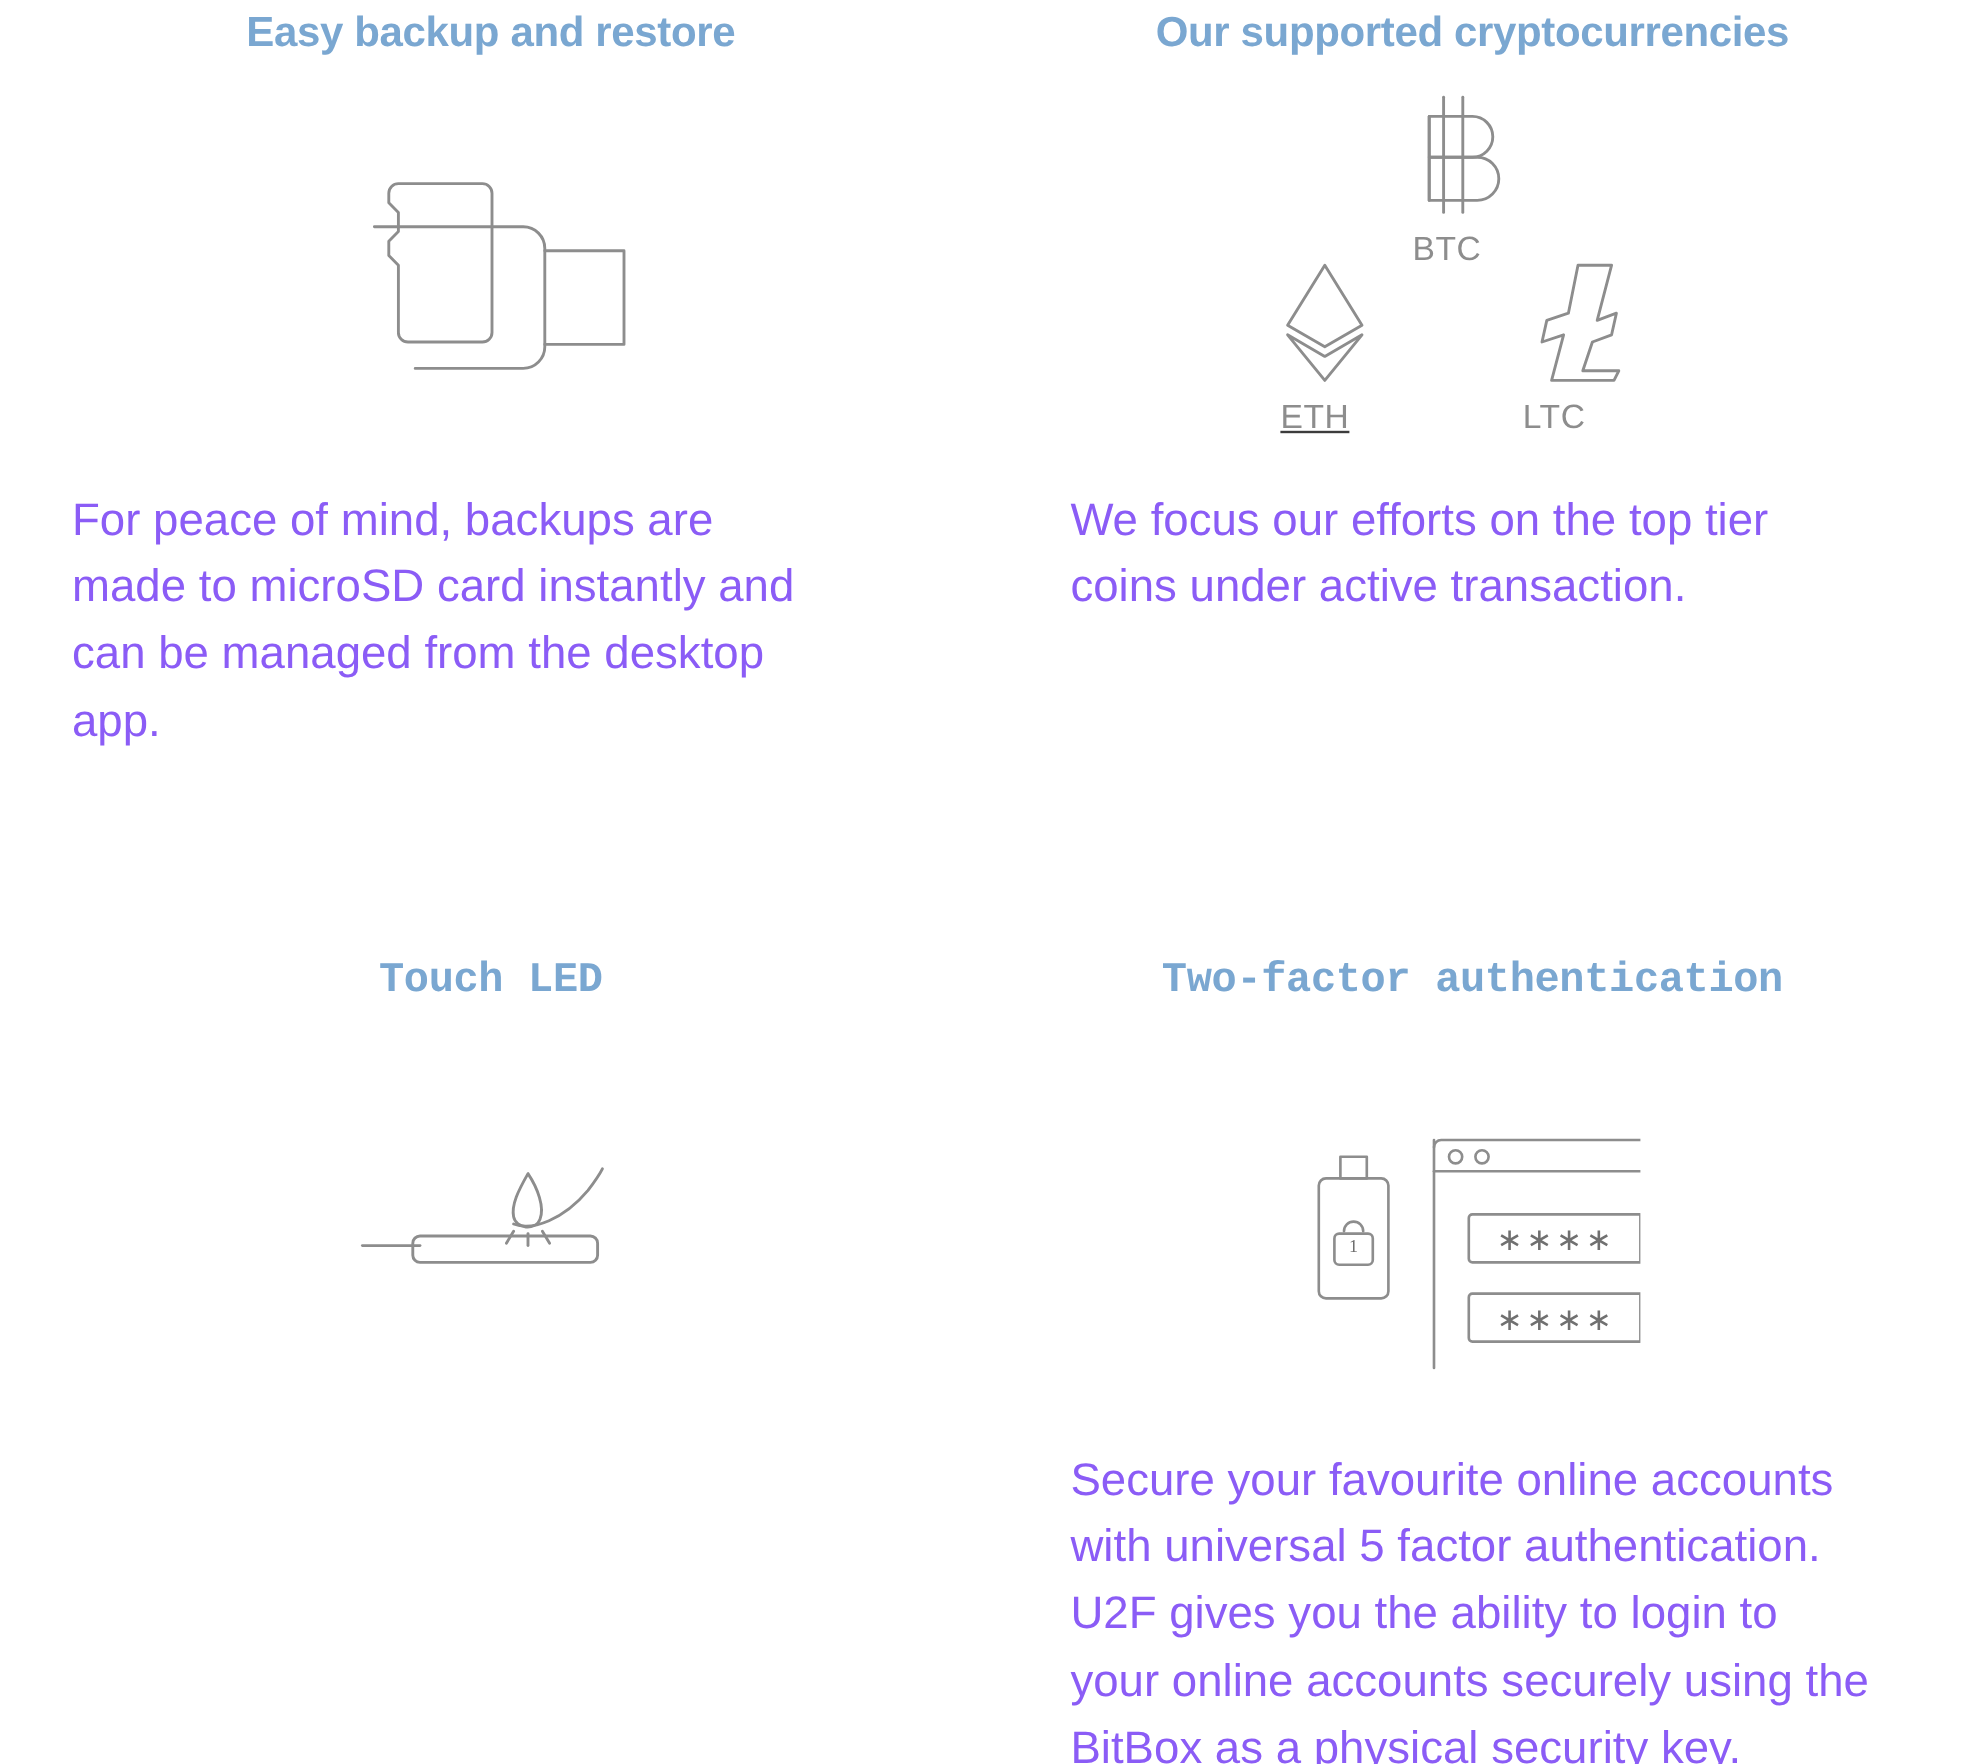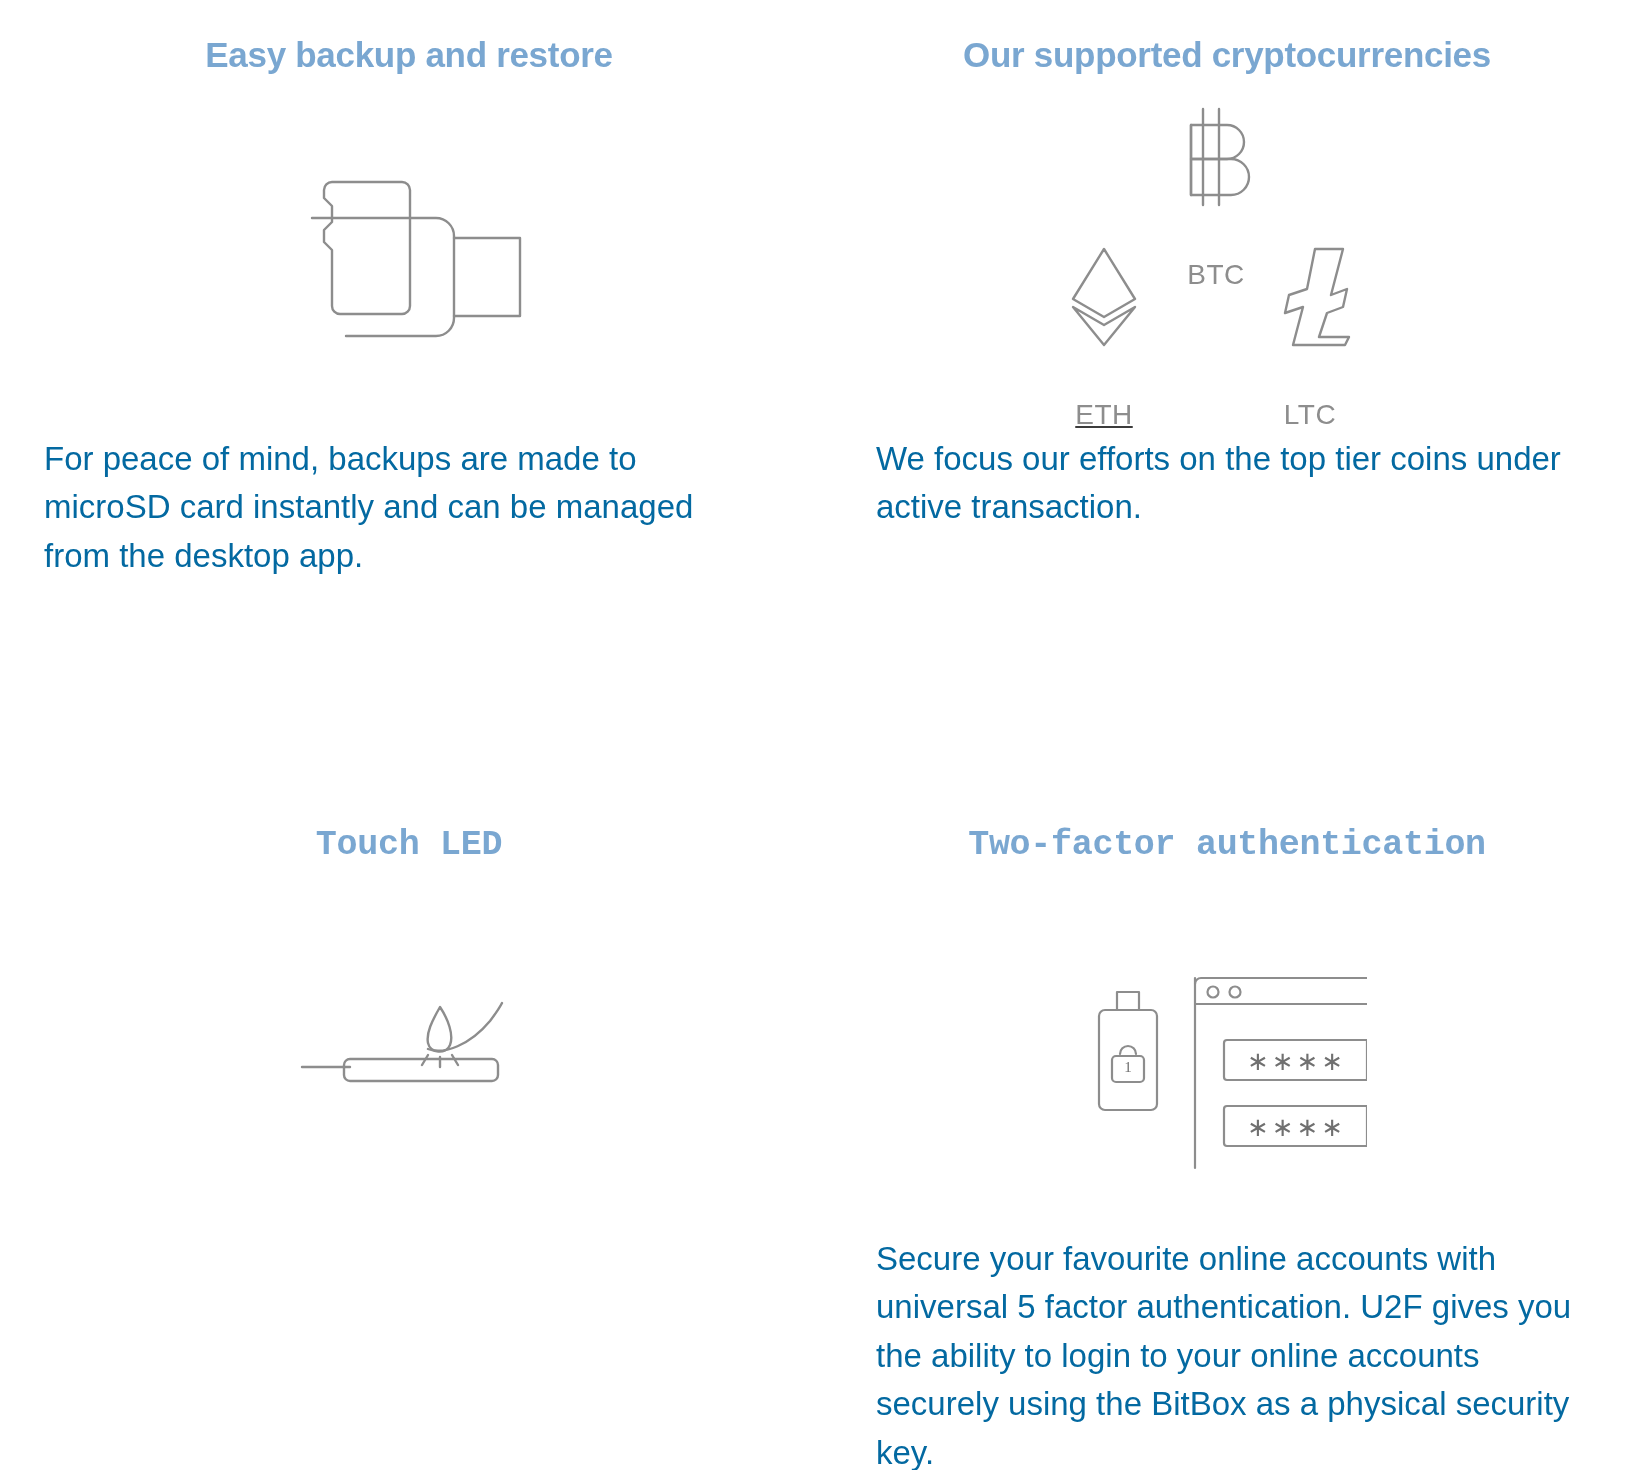--- a/index.html
+++ b/index.html
@@ -19,22 +19,21 @@
 
   .feature-grid {
     width: 1636px;
     display: grid;
     grid-template-columns: 818px 818px;
     grid-template-rows: 770px 700px;
   }
 
   .feature-cell {
     position: relative;
-    padding: 0;
-    margin-top: 44px;
+    padding: 16px;
   }
 
   
   .feature-heading {
     text-align: center;
     color: #7aa7d1;
     font-size: 35px;
     font-weight: 700;
     letter-spacing: -0.3px;
     line-height: 1.1;
@@ -51,23 +50,23 @@
     align-items: center;
     justify-content: center;
   }
   .cell-tl .icon-area { height: 360px; }
   .cell-tr .icon-area { height: 360px; }
   .cell-bl .icon-area { height: 370px; }
   .cell-br .icon-area { height: 370px; }
 
   
   .feature-body {
-    font-size: 33px;
+    font-size: 38px;
     line-height: 1.47;
-    color: #0369a1;
+    color: #8b5cf6;
     margin: 0;
   }
   .cell-tl .feature-body,
   .cell-bl .feature-body {
     padding-left: 44px;
     padding-right: 120px;
   }
   .cell-tr .feature-body,
   .cell-br .feature-body {
     padding-left: 58px;
@@ -77,22 +76,21 @@
   
   .crypto-wrap {
     position: relative;
     width: 360px;
     height: 300px;
   }
   .coin {
     position: absolute;
     display: flex;
     flex-direction: column;
-    align-items: center;
-    gap: 40px;
+    align-items: flex-start;
   }
   .coin-label {
     font-size: 28px;
     color: #8d8d8d;
     margin-top: 6px;
     letter-spacing: 0.5px;
   }
   .coin-btc { left: 130px; top: 0px; }
   .coin-eth { left: 20px;  top: 140px; text-decoration: underline; }
   .coin-ltc { left: 222px; top: 140px; }

